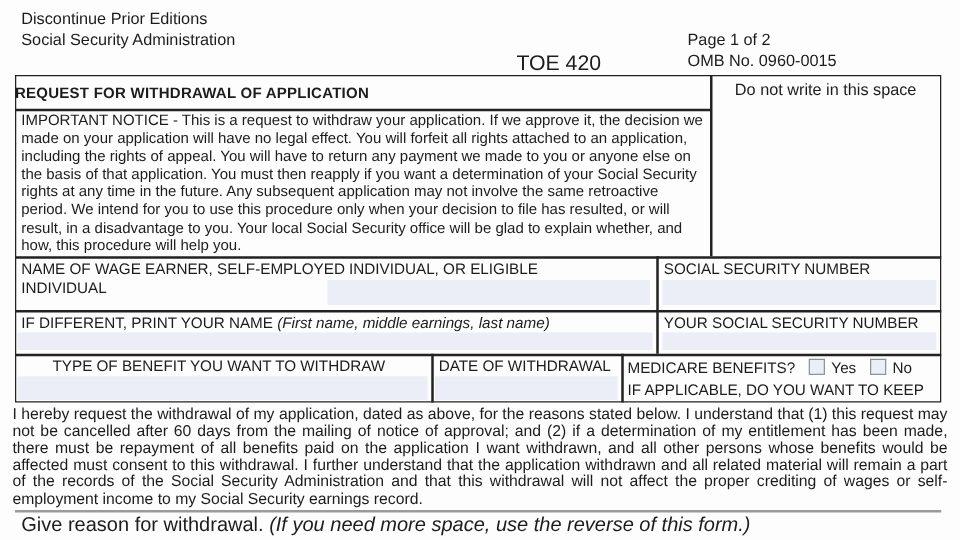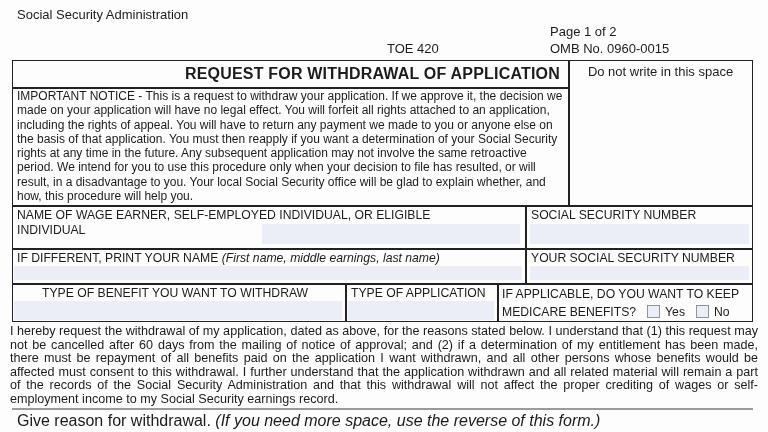--- a/index.html
+++ b/index.html
@@ -8,30 +8,30 @@
   .page {
     position: relative;
     width: 768px;
     height: 432px;
     background: #fdfdfd;
     overflow: hidden;
   }
   .abs { position: absolute; }
   
   .h-left  { left: 17px; top: 6px;  font-size: 13px; line-height: 17.3px; }
-  .h-toe   { left: 387px; top: 41px; width: 120px; text-align: left; font-size: 13px; }
+  .h-toe   { left: 387px; top: 41px; width: 120px; text-align: center; font-size: 17px; }
   .h-right { left: 550px; top: 23px; width: 203px; text-align: left; font-size: 13px; line-height: 17.3px; }
   .bold { font-weight: bold; }
   
   .vline, .hline { background: #222; }
   
   .tablebox { left: 12px; top: 60px; width: 741px; height: 262px; border: 1.5px solid #222; }
   
-  .title-cell { left: 12px; top: 61px; width: 548px; height: 26px; text-align: right;
-                font-weight: bold; font-size: 16px; line-height: 26px; letter-spacing: 0.2px; }
+  .title-cell { left: 12px; top: 61px; width: 548px; height: 26px; text-align: left;
+                font-weight: bold; font-size: 12px; line-height: 26px; letter-spacing: 0.2px; }
   .dnw-cell   { left: 570px; top: 64px; width: 181px; text-align: center; font-size: 13px; }
   .notice     { left: 17px; top: 89px; width: 549px; font-size: 12px; line-height: 14.3px; }
   .cell-label { font-size: 12.2px; line-height: 14.8px; }
   .hint-italic { font-style: italic; }
   .field {
     background: #ebedf7;
     border: 0;
   }
   .consent { left: 10px; top: 325px; width: 748px; font-size: 12.6px; line-height: 13.5px; text-align: justify; }
   .thinline { left: 12px; top: 408px; width: 741px; height: 1.5px; background: #9a9a9a; }
@@ -43,20 +43,21 @@
     vertical-align: -2px; margin: 0 5px 0 11px;
   }
   .medicare-line { display: block; }
 </style>
 </head>
 <body>
 
 <div class="page">
 
   <div class="abs h-left">
+    <div>Discontinue Prior Editions</div>
     <div>Social Security Administration</div>
   </div>
   <div class="abs h-toe">TOE 420</div>
   <div class="abs h-right">
     <div>Page 1 of 2</div>
     <div>OMB No. 0960-0015</div>
   </div>
 
   <div class="abs tablebox"></div>
   <div class="abs vline" style="left:568px; top:60px; width:1.5px; height:145px;"></div>
@@ -78,25 +79,25 @@
   <div class="abs cell-label" style="left:531px; top:208px; width:218px;">SOCIAL SECURITY NUMBER</div>
   <div class="abs field" style="left:530px; top:224px; width:219px; height:20px;"></div>
 
   <div class="abs cell-label" style="left:17px; top:251px; width:505px;"><span>IF DIFFERENT, PRINT YOUR NAME </span><span class="hint-italic">(First name, middle earnings, last name)</span></div>
   <div class="abs field" style="left:14px; top:266px; width:508px; height:14px;"></div>
   <div class="abs cell-label" style="left:531px; top:251px; width:218px;">YOUR SOCIAL SECURITY NUMBER</div>
   <div class="abs field" style="left:530px; top:266px; width:219px; height:14px;"></div>
 
   <div class="abs cell-label" style="left:17px; top:286px; width:325px;margin-left:25px;">TYPE OF BENEFIT YOU WANT TO WITHDRAW</div>
   <div class="abs field" style="left:14px; top:301px; width:328px; height:19px;"></div>
-  <div class="abs cell-label" style="left:351px; top:286px; width:143px;">TYPE OF APPLICATION</div>
+  <div class="abs cell-label" style="left:351px; top:286px; width:143px;">DATE OF WITHDRAWAL</div>
   <div class="abs field" style="left:348px; top:301px; width:146px; height:19px;"></div>
   <div class="abs cell-label" style="left:502px; top:286px; width:252px; line-height:17.5px;">
+    <span class="medicare-line"><span>MEDICARE BENEFITS?</span><span class="cb"></span><span>Yes</span><span class="cb"></span><span>No</span></span>
     <span class="medicare-line">IF APPLICABLE, DO YOU WANT TO KEEP</span>
-    <span class="medicare-line"><span>MEDICARE BENEFITS?</span><span class="cb"></span><span>Yes</span><span class="cb"></span><span>No</span></span>
   </div>
 
   <div class="abs consent">I hereby request the withdrawal of my application, dated as above, for the reasons stated below. I understand that (1) this request may not be cancelled after 60 days from the mailing of notice of approval; and (2) if a determination of my entitlement has been made, there must be repayment of all benefits paid on the application I want withdrawn, and all other persons whose benefits would be affected must consent to this withdrawal. I further understand that the application withdrawn and all related material will remain a part of the records of the Social Security Administration and that this withdrawal will not affect the proper crediting of wages or self-employment income to my Social Security earnings record.</div>
 
   <div class="abs thinline"></div>
   <div class="abs reason"><span>Give reason for withdrawal.  </span><span class="hint-italic">(If you need more space, use the reverse of this form.)</span></div>
 
 </div>
 
 </body></html>

